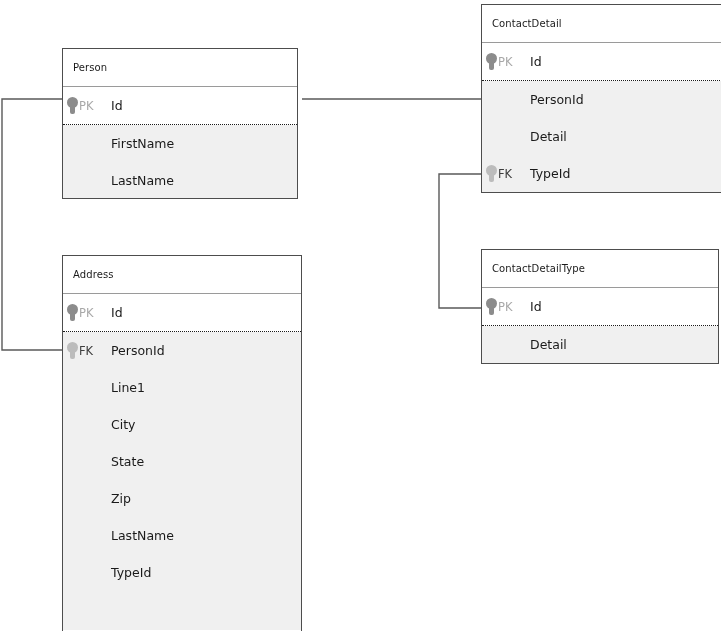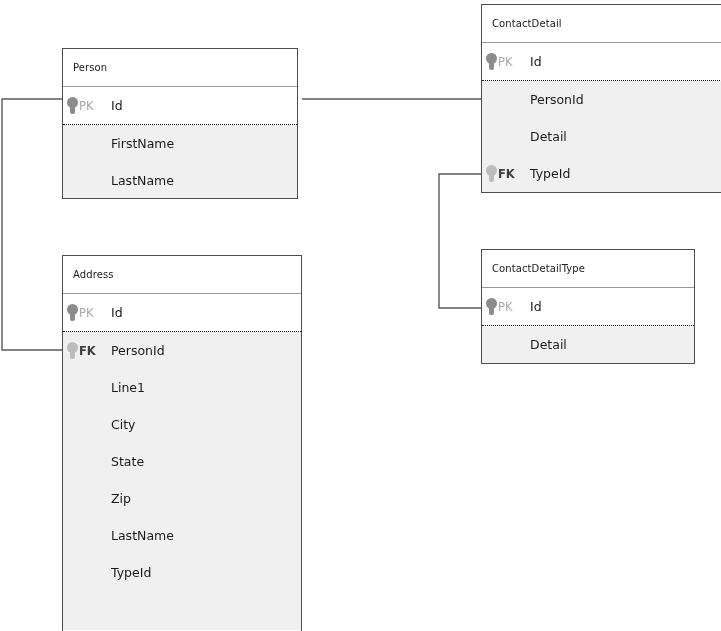--- a/index.html
+++ b/index.html
@@ -105,21 +105,21 @@
     border-radius: 0 0 2px 2px;
   }
   .key-icon.pk .kh, .key-icon.pk .ks { background: #8c8c8c; }
   .key-icon.fk .kh, .key-icon.fk .ks { background: #bcbcbc; }
 
   .key-label {
     font-size: 11.5px;
     margin-left: 1px;
   }
   .key-label.pk { color: #a8a8a8; }
-  .key-label.fk { color: #3d3d3d; font-weight: bold; }
+  .key-label.fk { color: #3d3d3d; }
 
   .attr-name {
     font-size: 12.5px;
     color: #1a1a1a;
     margin-left: 0px;
   }
 </style>
 </head>
 <body>
 
@@ -191,21 +191,21 @@
               <span class="key-icon fk">
                 <span class="kh"></span>
                 <span class="ks"></span>
               </span>
               <span class="key-label fk">FK</span>
             </div>
             <span class="attr-name">TypeId</span>
           </div>
         </div>
       </div>
-      <div class="entity" style="left: 481px; top: 249px; width: 214px; height: 115px;">
+      <div class="entity" style="left: 481px; top: 249px; width: 238px; height: 115px;">
         <div class="entity-header">
           <span class="entity-title">ContactDetailType</span>
         </div>
         <div class="pk-section">
           <div class="attr-row">
             <div class="key-slot">
               <span class="key-icon pk">
                 <span class="kh"></span>
                 <span class="ks"></span>
               </span>

